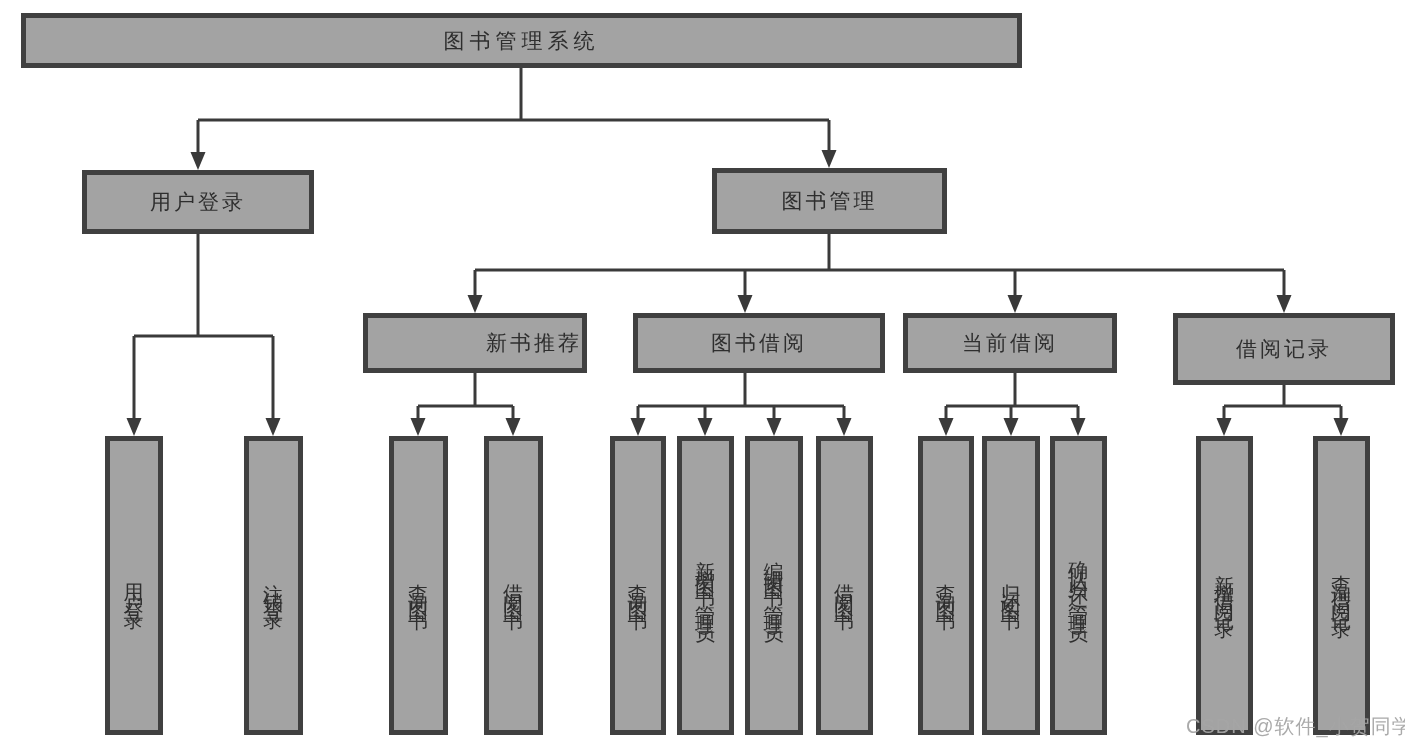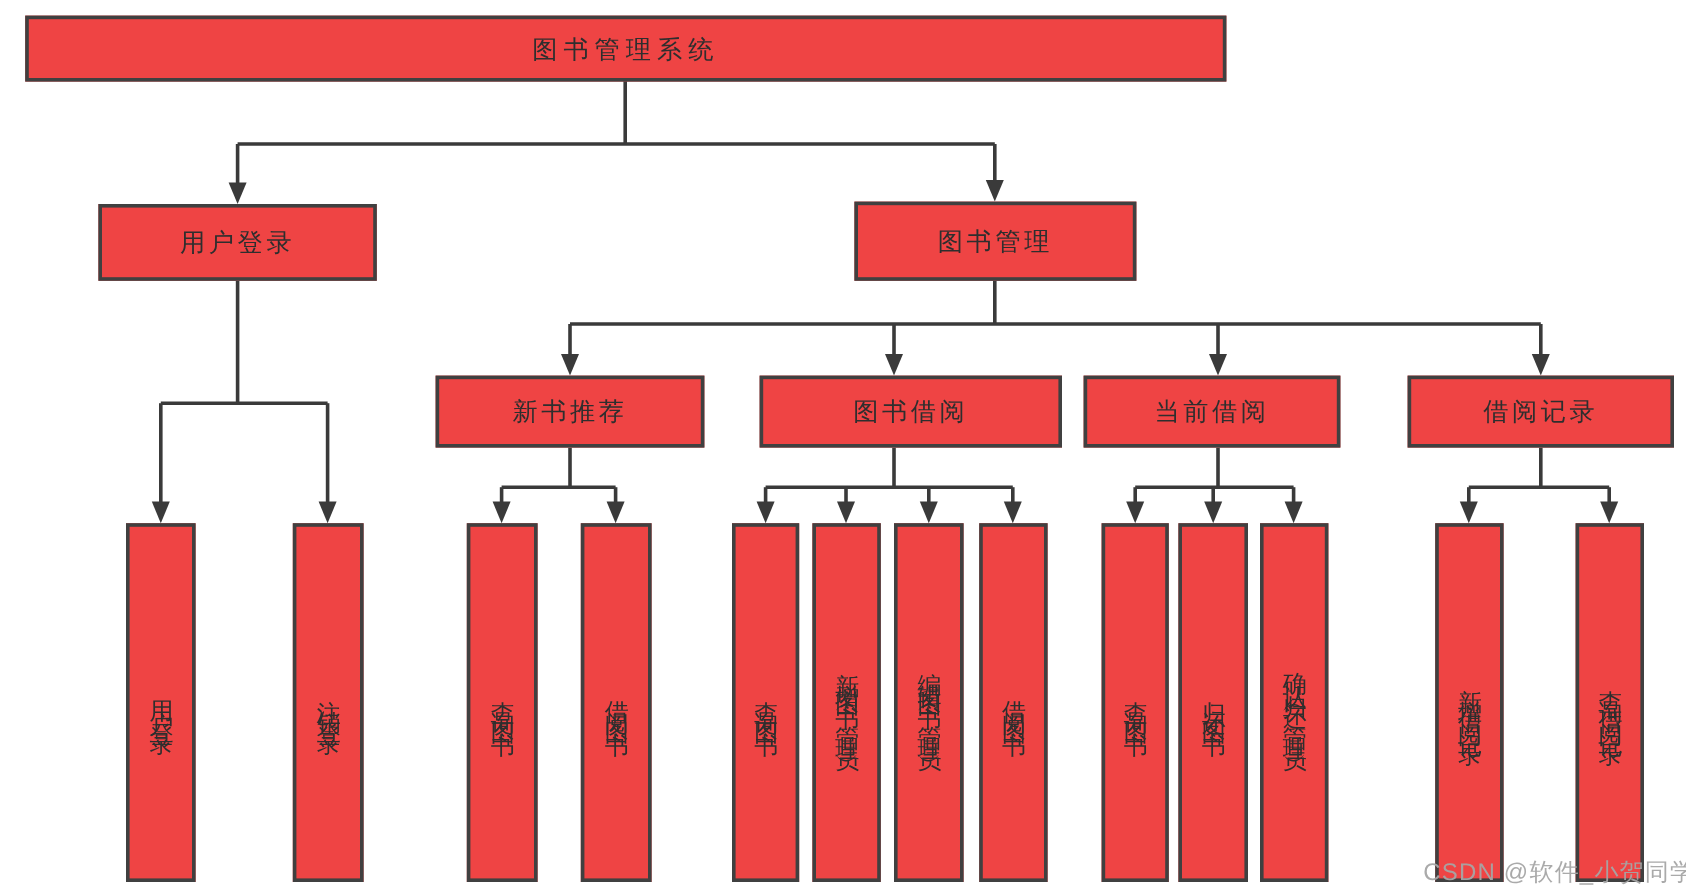--- a/index.html
+++ b/index.html
@@ -16,22 +16,22 @@
     overflow: hidden;
   }
   svg.connectors {
     position: absolute;
     left: 0; top: 0;
     width: 1405px; height: 747px;
   }
   .node {
     position: absolute;
     box-sizing: border-box;
-    border: 3px solid #404040;
-    background: #ef4444;
+    border: 5px solid #404040;
+    background: #a3a3a3;
     display: flex;
     align-items: center;
     justify-content: center;
     color: #2e2e2e;
   }
   .node .hlabel {
     font-size: 21px;
     letter-spacing: 3px;
     white-space: nowrap;
   }
@@ -47,24 +47,24 @@
     letter-spacing: 9px;
     line-height: 1;
     white-space: nowrap;
   }
   
   #n-root     { left: 21px;   top: 13px;  width: 1001px; height: 55px; }
   
   #n-login    { left: 82px;   top: 170px; width: 232px;  height: 64px; }
   #n-mgmt     { left: 712px;  top: 168px; width: 235px;  height: 66px; align-items: center; }
   
-  #n-new      { left: 363px;  top: 313px; width: 224px;  height: 60px; }
+  #n-new      { left: 363px;  top: 313px; width: 224px;  height: 60px; justify-content: flex-end; }
   #n-borrow   { left: 633px;  top: 313px; width: 252px;  height: 60px; }
   #n-current  { left: 903px;  top: 313px; width: 214px;  height: 60px; }
-  #n-records  { left: 1173px; top: 313px; width: 222px;  height: 60px; }
+  #n-records  { left: 1173px; top: 313px; width: 222px;  height: 72px; }
   
   .leaf { top: 436px; height: 299px; }
   #l-login-1   { left: 105px;  width: 58px; }
   #l-login-2   { left: 244px;  width: 59px; }
   #l-new-1     { left: 389px;  width: 59px; }
   #l-new-2     { left: 484px;  width: 59px; }
   #l-borrow-1  { left: 610px;  width: 56px; }
   #l-borrow-2  { left: 677px;  width: 57px; }
   #l-borrow-3  { left: 745px;  width: 58px; }
   #l-borrow-4  { left: 816px;  width: 57px; }

